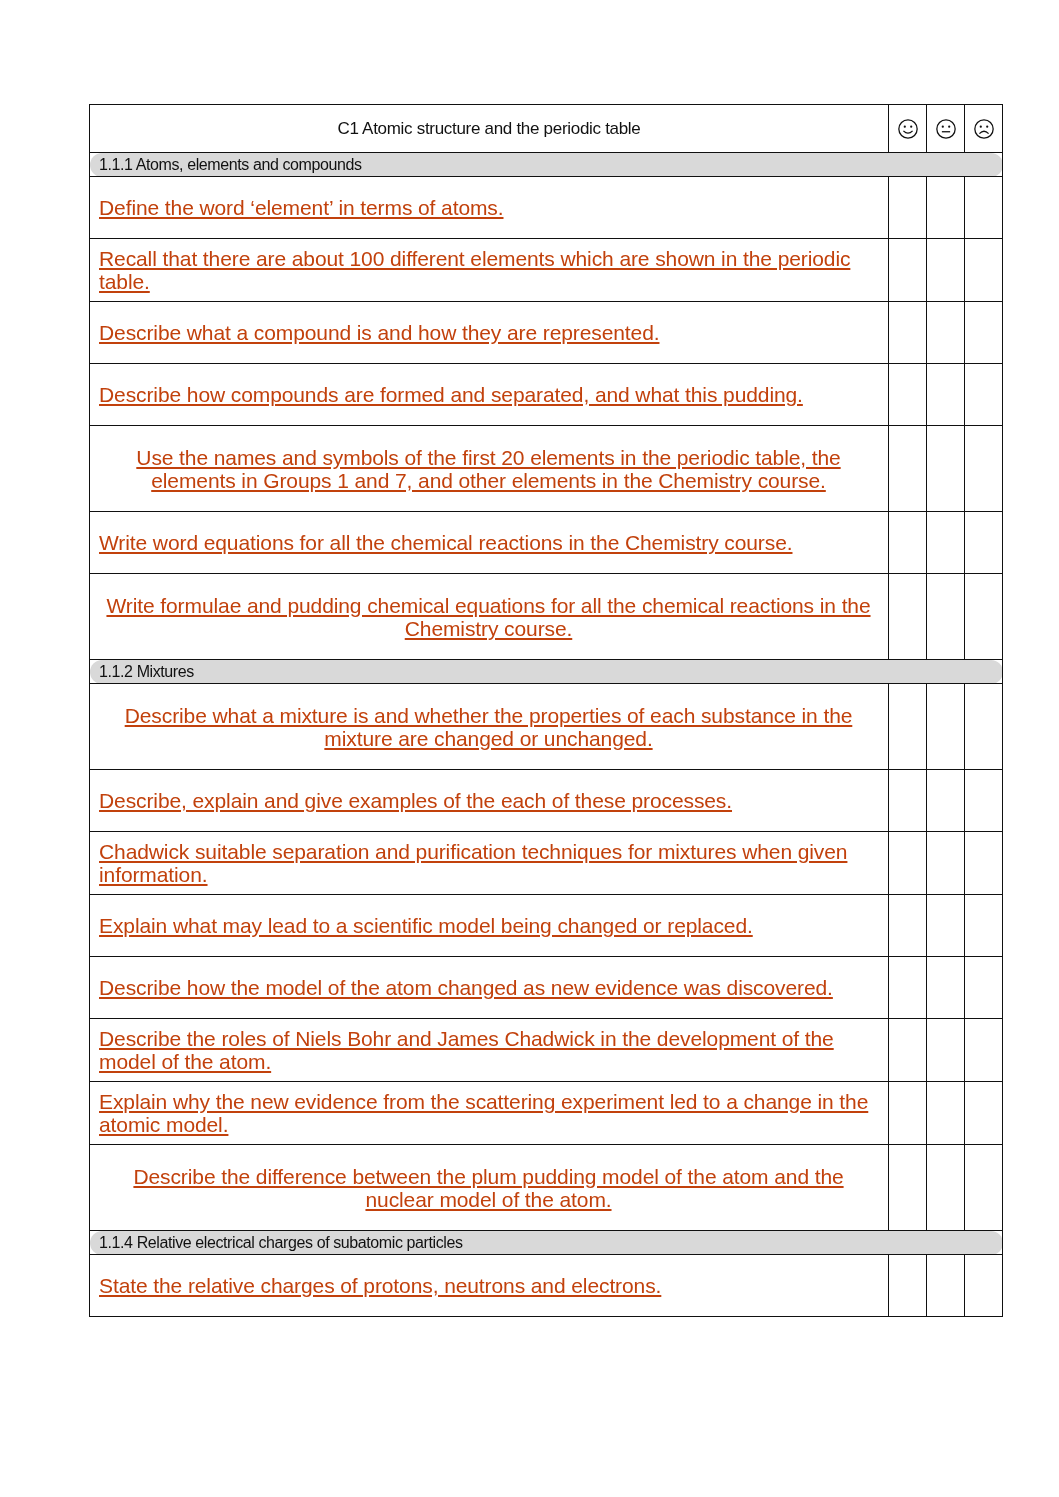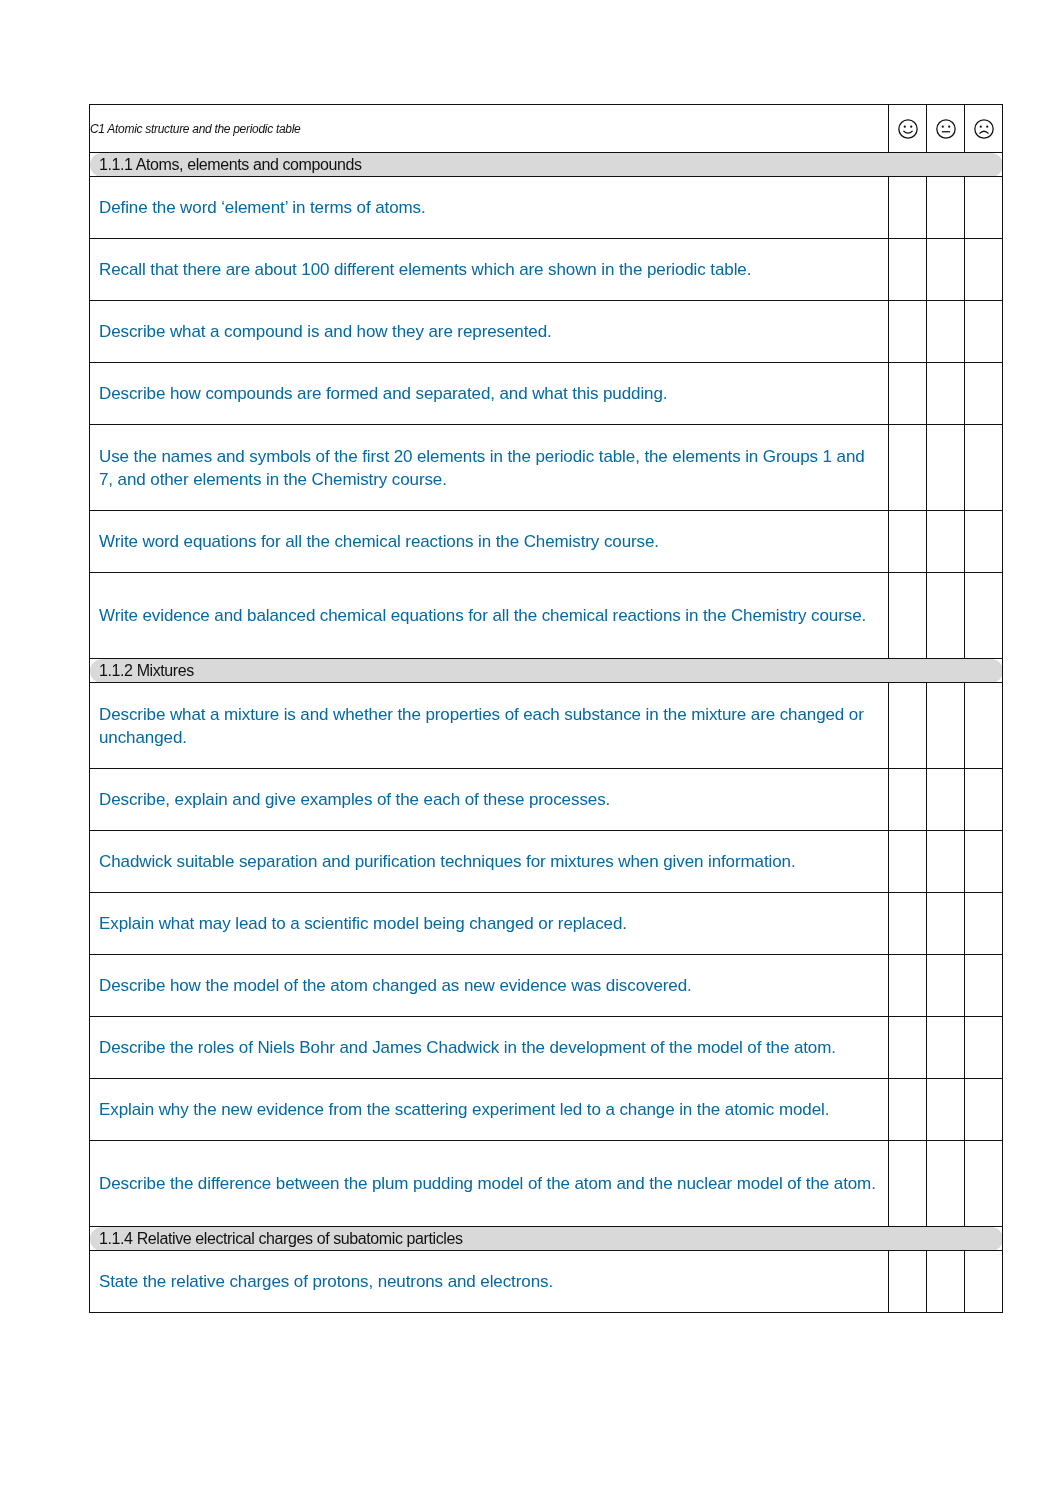--- a/index.html
+++ b/index.html
@@ -3,27 +3,27 @@
 <meta charset="utf-8">
 <style>
   html, body { margin: 0; padding: 0; background: #ffffff; }
   body { width: 1059px; height: 1497px; position: relative; font-family: "Liberation Sans", sans-serif; color: #222; }
   .page { position: absolute; left: 89px; top: 104px; width: 914px; }
   table { border-collapse: collapse; width: 914px; table-layout: fixed; }
   td { border: 1px solid #111; padding: 0; vertical-align: middle; }
   col.c-text { width: 799px; }
   col.c-face { width: 38px; }
   .title-row td { height: 47px; }
-  .title-cell { text-align: left; font-style: italic; font-size: 12px; letter-spacing: -0.3px; color: #111; }
+  .title-cell { text-align: center; font-size: 17px; letter-spacing: -0.3px; color: #111; }
   .face-cell { text-align: center; }
   .face-cell svg { width: 22px; height: 22px; display: block; margin: 0 auto; }
   .section-row td { background: #d9d9d9; height: 23px; font-size: 16px; color: #111; padding-left: 9px; letter-spacing: -0.4px; font-weight: normal; border-radius: 12px; }
-  .item-cell { padding: 8px 10px 8px 9px; font-size: 17px; line-height: 23px; color: #0369a1; letter-spacing: -0.1px; }
+  .item-cell { padding: 8px 10px 8px 9px; font-size: 21px; line-height: 23px; color: #c2410c; letter-spacing: -0.1px; text-decoration: underline; }
   .row-1 td { height: 45px; }
-  .row-2 td { height: 69px; }
+  .row-2 td { height: 69px; text-align: center; }
   .check { background: #fff; }
 </style>
 </head>
 <body>
 
 <div class="page">
   <table>
     <colgroup>
       <col class="c-text">
         <col class="c-face">
@@ -91,21 +91,21 @@
           <td class="check"></td>
           <td class="check"></td>
         </tr>
         <tr class="row-1">
           <td class="item-cell">Write word equations for all the chemical reactions in the Chemistry course.</td>
           <td class="check"></td>
           <td class="check"></td>
           <td class="check"></td>
         </tr>
         <tr class="row-2">
-          <td class="item-cell">Write evidence and balanced chemical equations for all the chemical reactions in the Chemistry course.</td>
+          <td class="item-cell">Write formulae and pudding chemical equations for all the chemical reactions in the Chemistry course.</td>
           <td class="check"></td>
           <td class="check"></td>
           <td class="check"></td>
         </tr>
         <tr class="section-row">
           <td colspan="4">1.1.2 Mixtures</td>
         </tr>
         <tr class="row-2">
           <td class="item-cell">Describe what a mixture is and whether the properties of each substance in the mixture are changed or unchanged.</td>
           <td class="check"></td>

